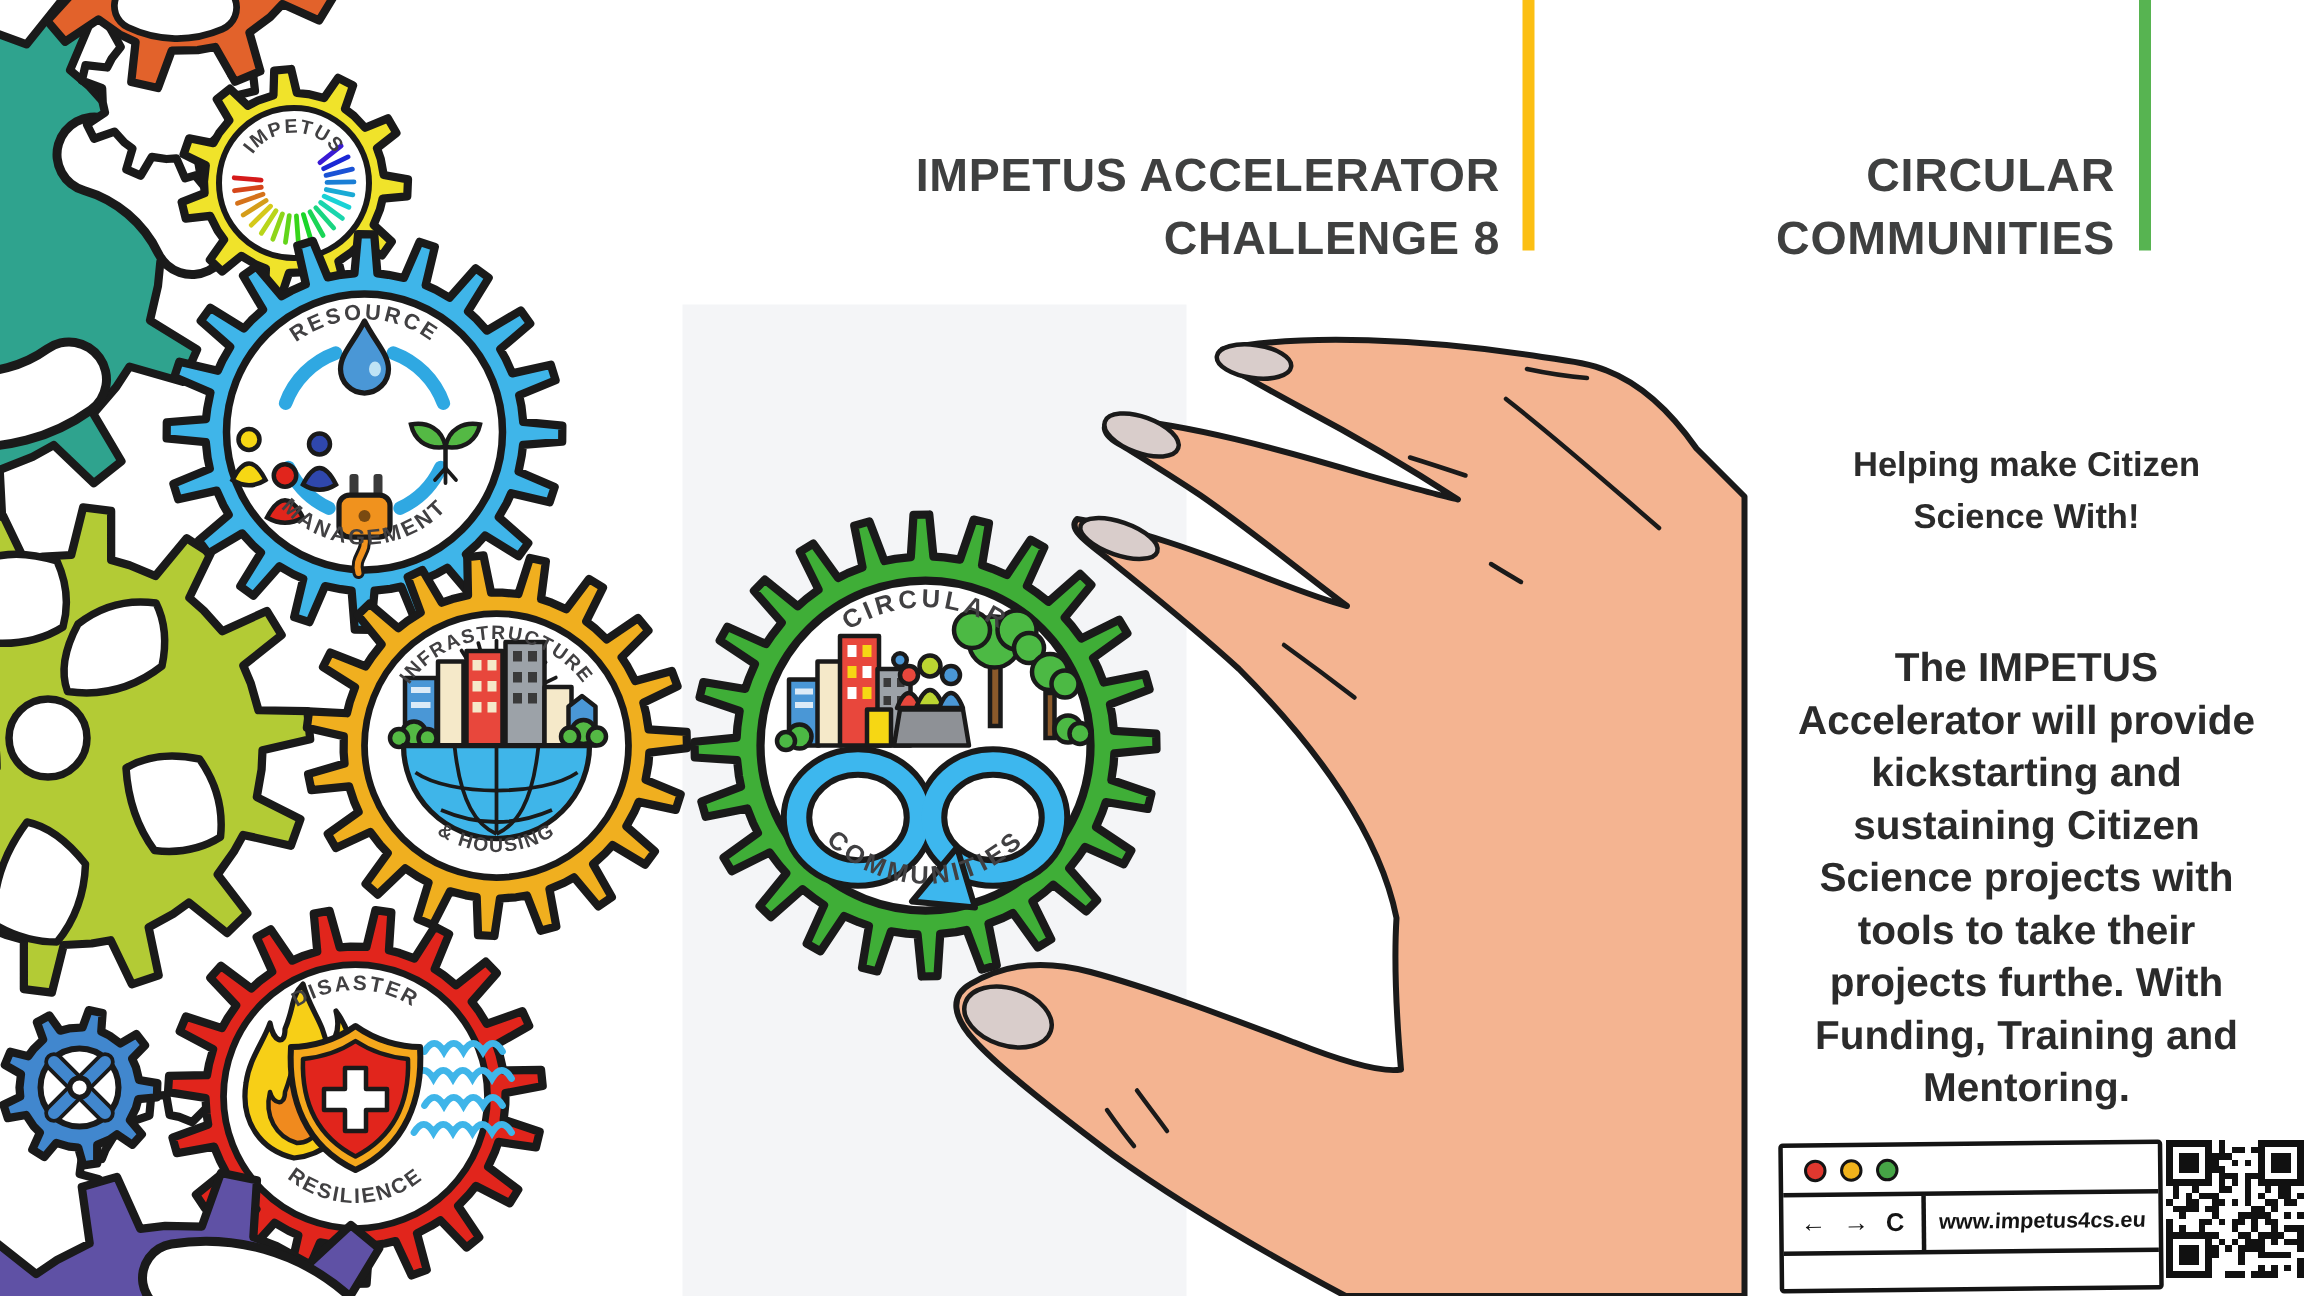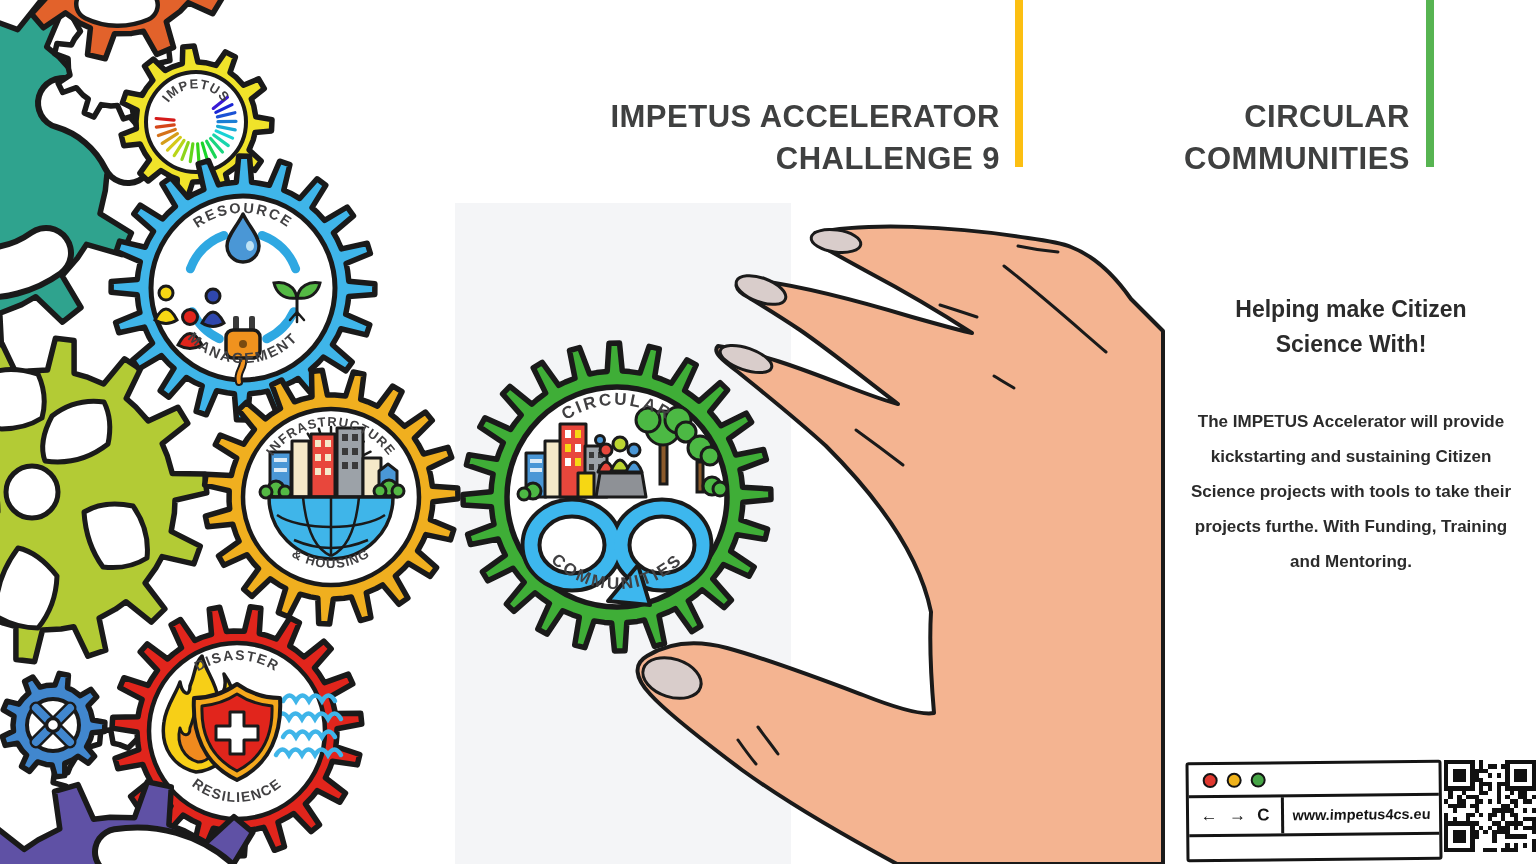--- a/index.html
+++ b/index.html
@@ -6,21 +6,21 @@
   #stage{position:relative;width:1536px;height:864px;overflow:hidden;background:#ffffff;
          font-family:"Liberation Sans",sans-serif;}
   #scene{position:absolute;left:0;top:0;}
   .hdr{position:absolute;font-weight:700;color:#3f4040;text-align:right;
        font-size:31px;line-height:42px;letter-spacing:.5px;}
   #challenge-title{left:460px;top:96px;width:540px;}
   #topic-title{left:1110px;top:96px;width:300px;}
   .vbar{position:absolute;top:0;width:8px;height:167px;}
   .side-text{position:absolute;left:1190px;width:322px;text-align:center;color:#2b2b2b;}
   #side-headline{top:292px;font-size:23px;font-weight:800;line-height:35px;}
-  #side-body{top:404px;font-size:17px;font-weight:700;line-height:35px;}
+  #side-body{top:428px;font-size:27px;font-weight:700;line-height:35px;}
   
   #browser{position:absolute;left:1186px;top:761px;width:250px;height:94px;
            border:3px solid #141414;border-radius:3px;background:#fff;transform:rotate(-.6deg);}
   #browser .dots{height:30px;border-bottom:3px solid #141414;display:flex;align-items:center;
                  gap:9px;padding-left:14px;}
   #browser .dot{width:11px;height:11px;border-radius:50%;border:2px solid #141414;}
   #browser .nav{height:36px;border-bottom:3px solid #141414;display:flex;align-items:stretch;}
   #browser .navbtns{width:92px;border-right:3px solid #141414;display:flex;align-items:center;
                     justify-content:space-evenly;font-weight:800;font-size:17px;color:#141414;}
   #browser .url{flex:1;display:flex;align-items:center;justify-content:center;
@@ -352,21 +352,21 @@
       <path d="M940 305 C956 310 968 314 977 317"></path>
       <path d="M856 430 C874 443 890 455 903 465"></path>
       <path d="M738 740 C745 750 751 758 756 764"></path>
       <path d="M758 727 C766 738 773 747 778 754"></path>
     </g>
   </g>
 </svg>
 
 <div id="challenge-title" class="hdr">
   <div>IMPETUS ACCELERATOR</div>
-  <div>CHALLENGE 9</div>
+  <div>CHALLENGE 8</div>
 </div>
 <div class="vbar" style="left:1015px;background:#FCBF12"></div>
 
 <div id="topic-title" class="hdr">
   <div>CIRCULAR</div>
   <div>COMMUNITIES</div>
 </div>
 <div class="vbar" style="left:1426px;background:#57B451"></div>
 
 <div id="side-headline" class="side-text">Helping make Citizen Science With!</div>

